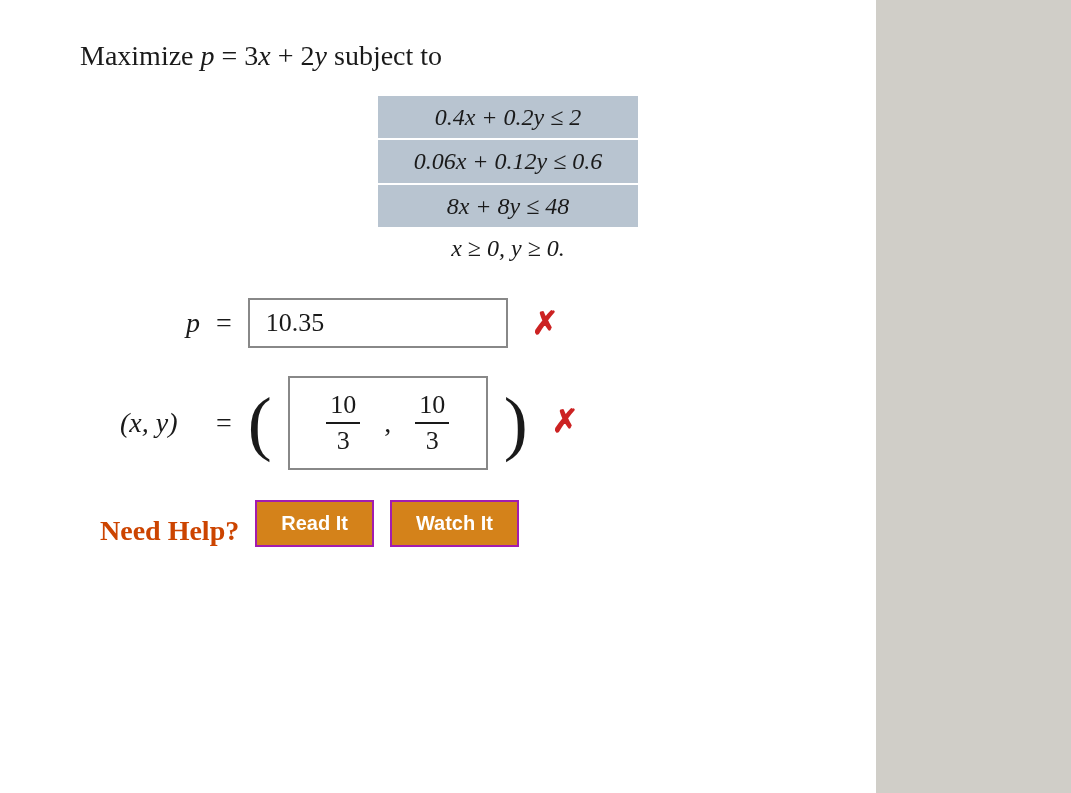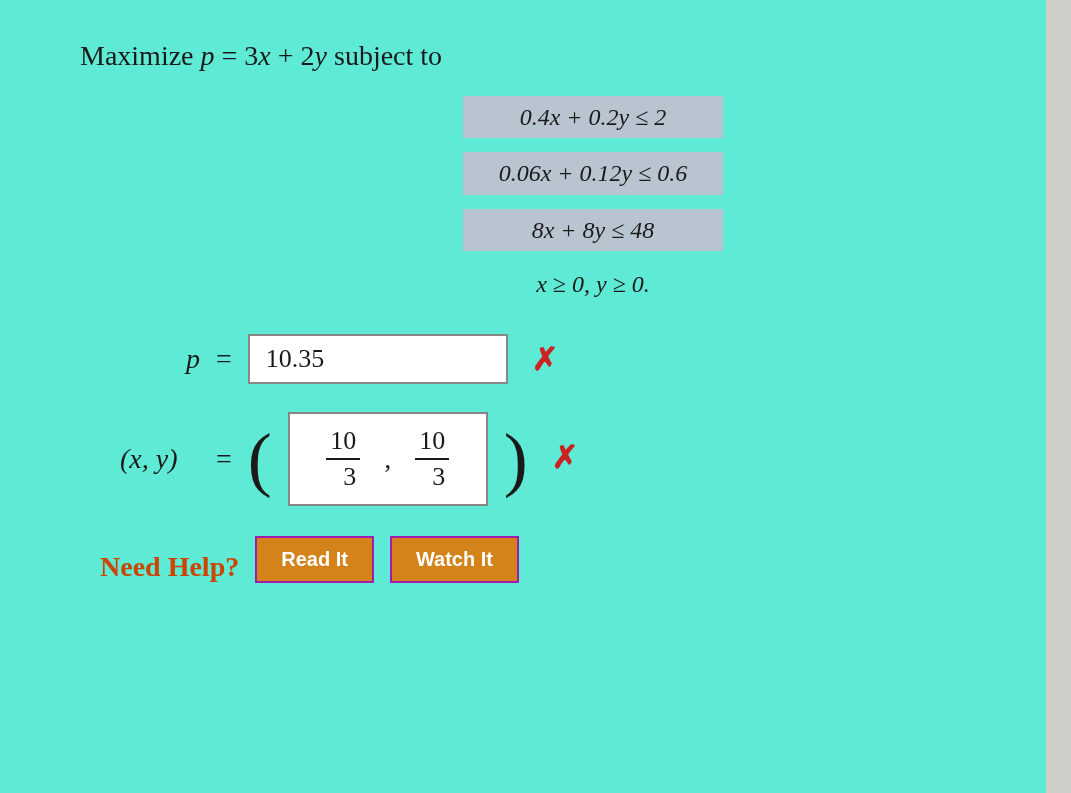--- a/index.html
+++ b/index.html
@@ -9,22 +9,22 @@
       font-family: 'Times New Roman', Times, serif;
       width: 1071px;
       height: 793px;
       overflow: hidden;
       display: flex;
       align-items: flex-start;
       justify-content: flex-start;
     }
 
     .main-container {
-      background: #5eead4;
-      width: 1046px;
+      background: #ffffff;
+      width: 876px;
       min-height: 793px;
       padding: 40px 60px 40px 80px;
     }
 
     .problem-title {
       font-size: 28px;
       font-style: italic;
       color: #1a1a1a;
       margin-bottom: 24px;
       font-style: normal;
@@ -49,21 +49,21 @@
 
     .constraint-row.highlighted {
       background-color: #b8c4d0;
       display: inline-block;
       padding: 2px 8px;
       min-width: 260px;
     }
 
     .constraint-row-wrapper {
       display: block;
-      margin: 14px 0;
+      margin: 2px 0;
     }
 
     .answer-section {
       margin-top: 20px;
       margin-left: 40px;
     }
 
     .p-row {
       display: flex;
       align-items: center;
@@ -138,21 +138,21 @@
       display: inline-flex;
       align-items: center;
       gap: 20px;
       min-width: 200px;
       justify-content: center;
     }
 
     .fraction {
       display: inline-flex;
       flex-direction: column;
-      align-items: flex-end;
+      align-items: center;
       font-size: 24px;
       color: #1a1a1a;
       font-style: normal;
     }
 
     .fraction .numerator {
       border-bottom: 2px solid #1a1a1a;
       padding: 0 4px 2px 4px;
       font-size: 26px;
     }

